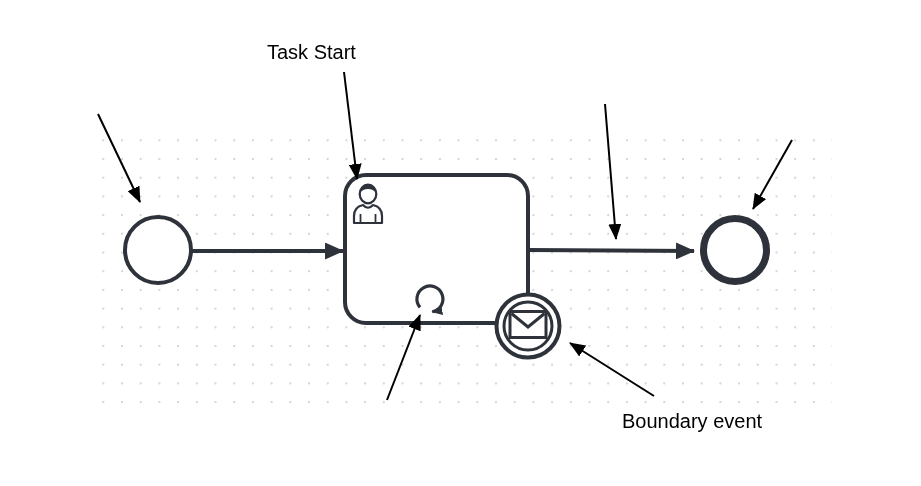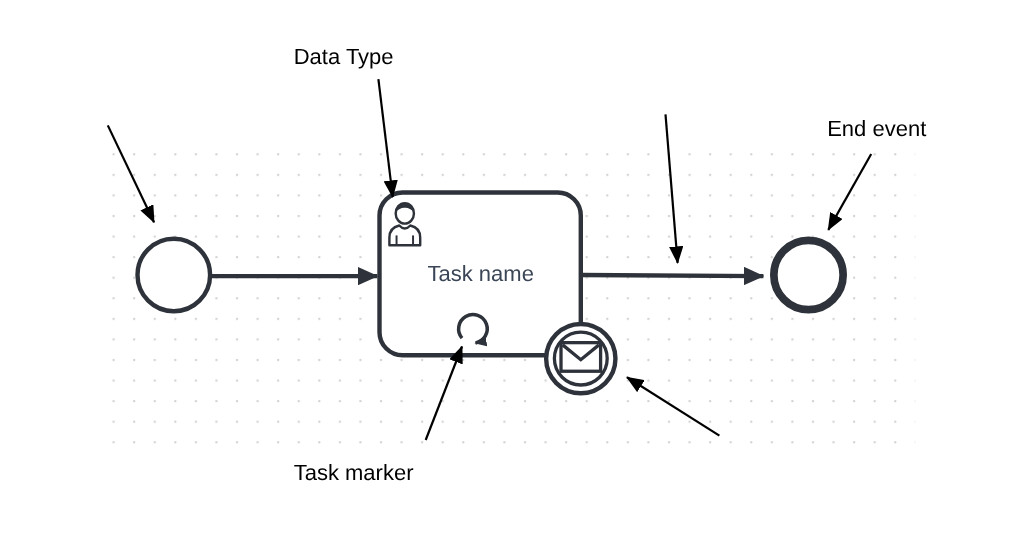--- a/index.html
+++ b/index.html
@@ -82,22 +82,20 @@
       <line x1="98" y1="114" x2="140" y2="202" marker-end="url(#note-arrow)"></line>
       <line x1="344" y1="72" x2="357" y2="179" marker-end="url(#note-arrow)"></line>
       <line x1="605" y1="104" x2="616" y2="239" marker-end="url(#note-arrow)"></line>
       <line x1="792" y1="140" x2="753" y2="209" marker-end="url(#note-arrow)"></line>
       <line x1="387" y1="400" x2="420" y2="315" marker-end="url(#note-arrow)"></line>
       <line x1="654" y1="396" x2="570" y2="343" marker-end="url(#note-arrow)"></line>
     </g>
   </svg>
 
 
-  <div class="note-label" style="left:267px;top:40px">Data Type</div>
+  <div class="note-label" style="left:267px;top:40px">Task Start</div>
 
 
-  <div class="note-label" style="left:752px;top:106px">End event</div>
-
-  <div class="note-label" style="left:267px;top:418px">Task marker</div>
 
 
-  <div class="task-label">Task name</div>
+  <div class="note-label" style="left:622px;top:409px">Boundary event</div>
+
 </div>
 
 </body></html>

